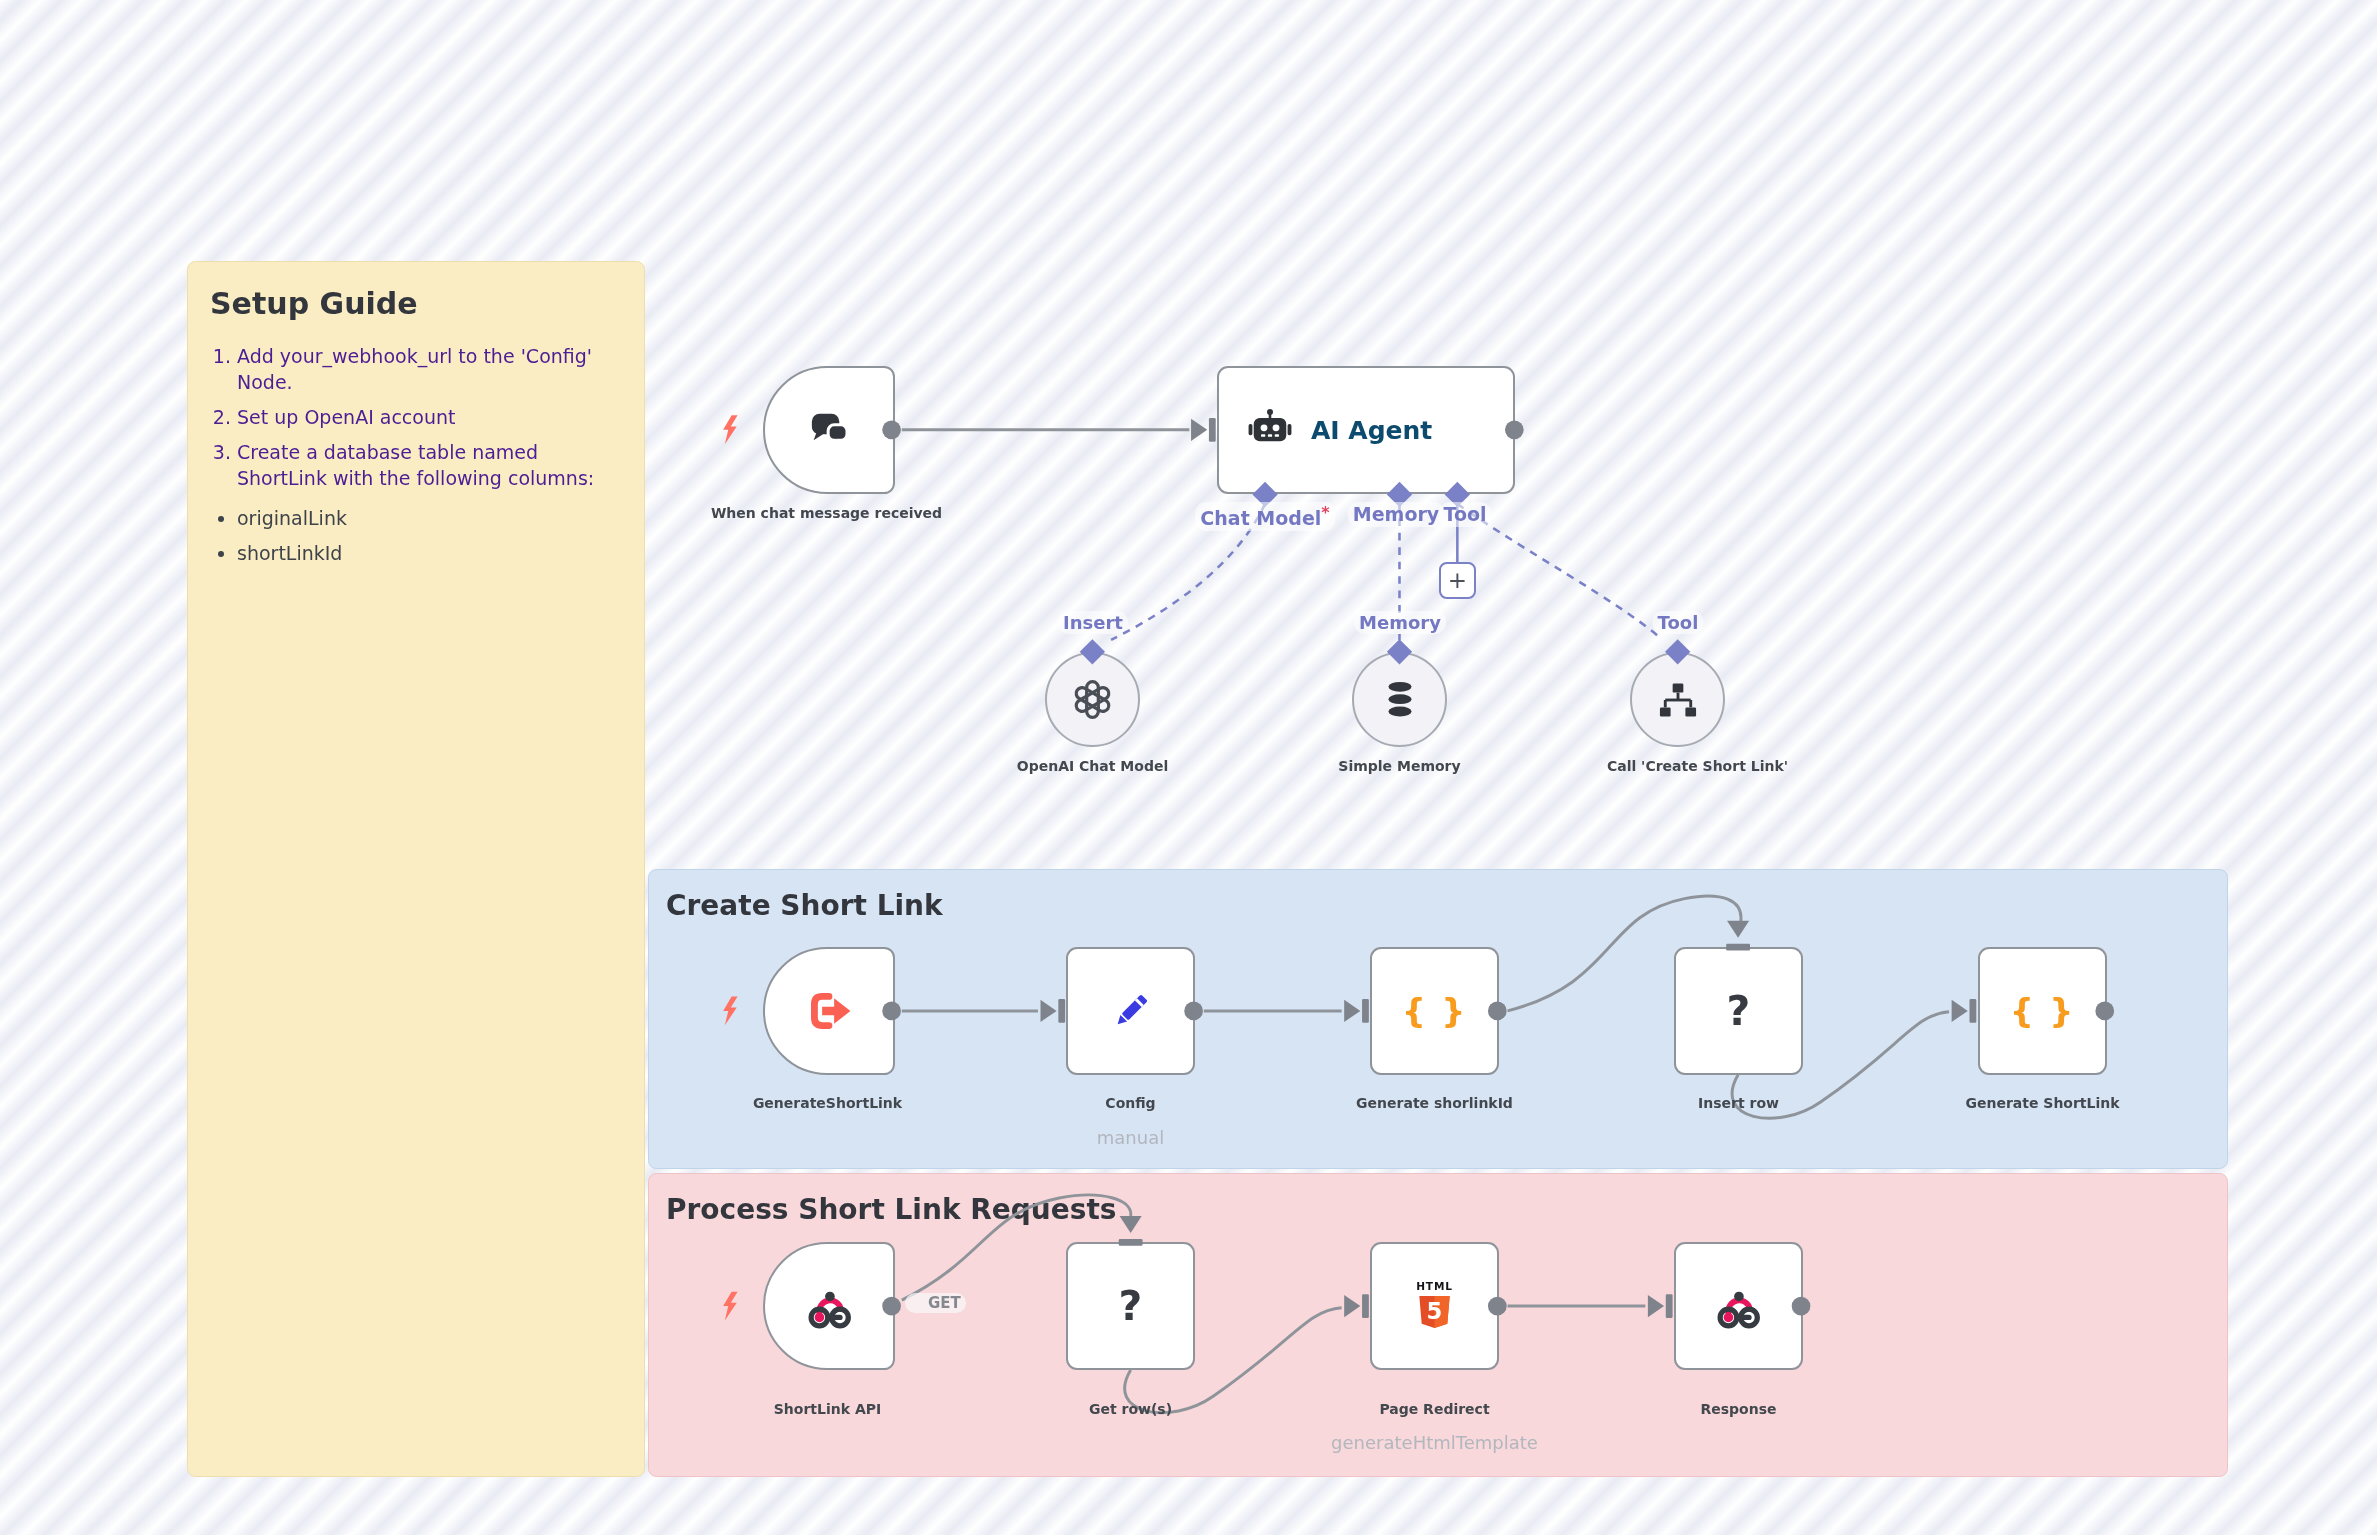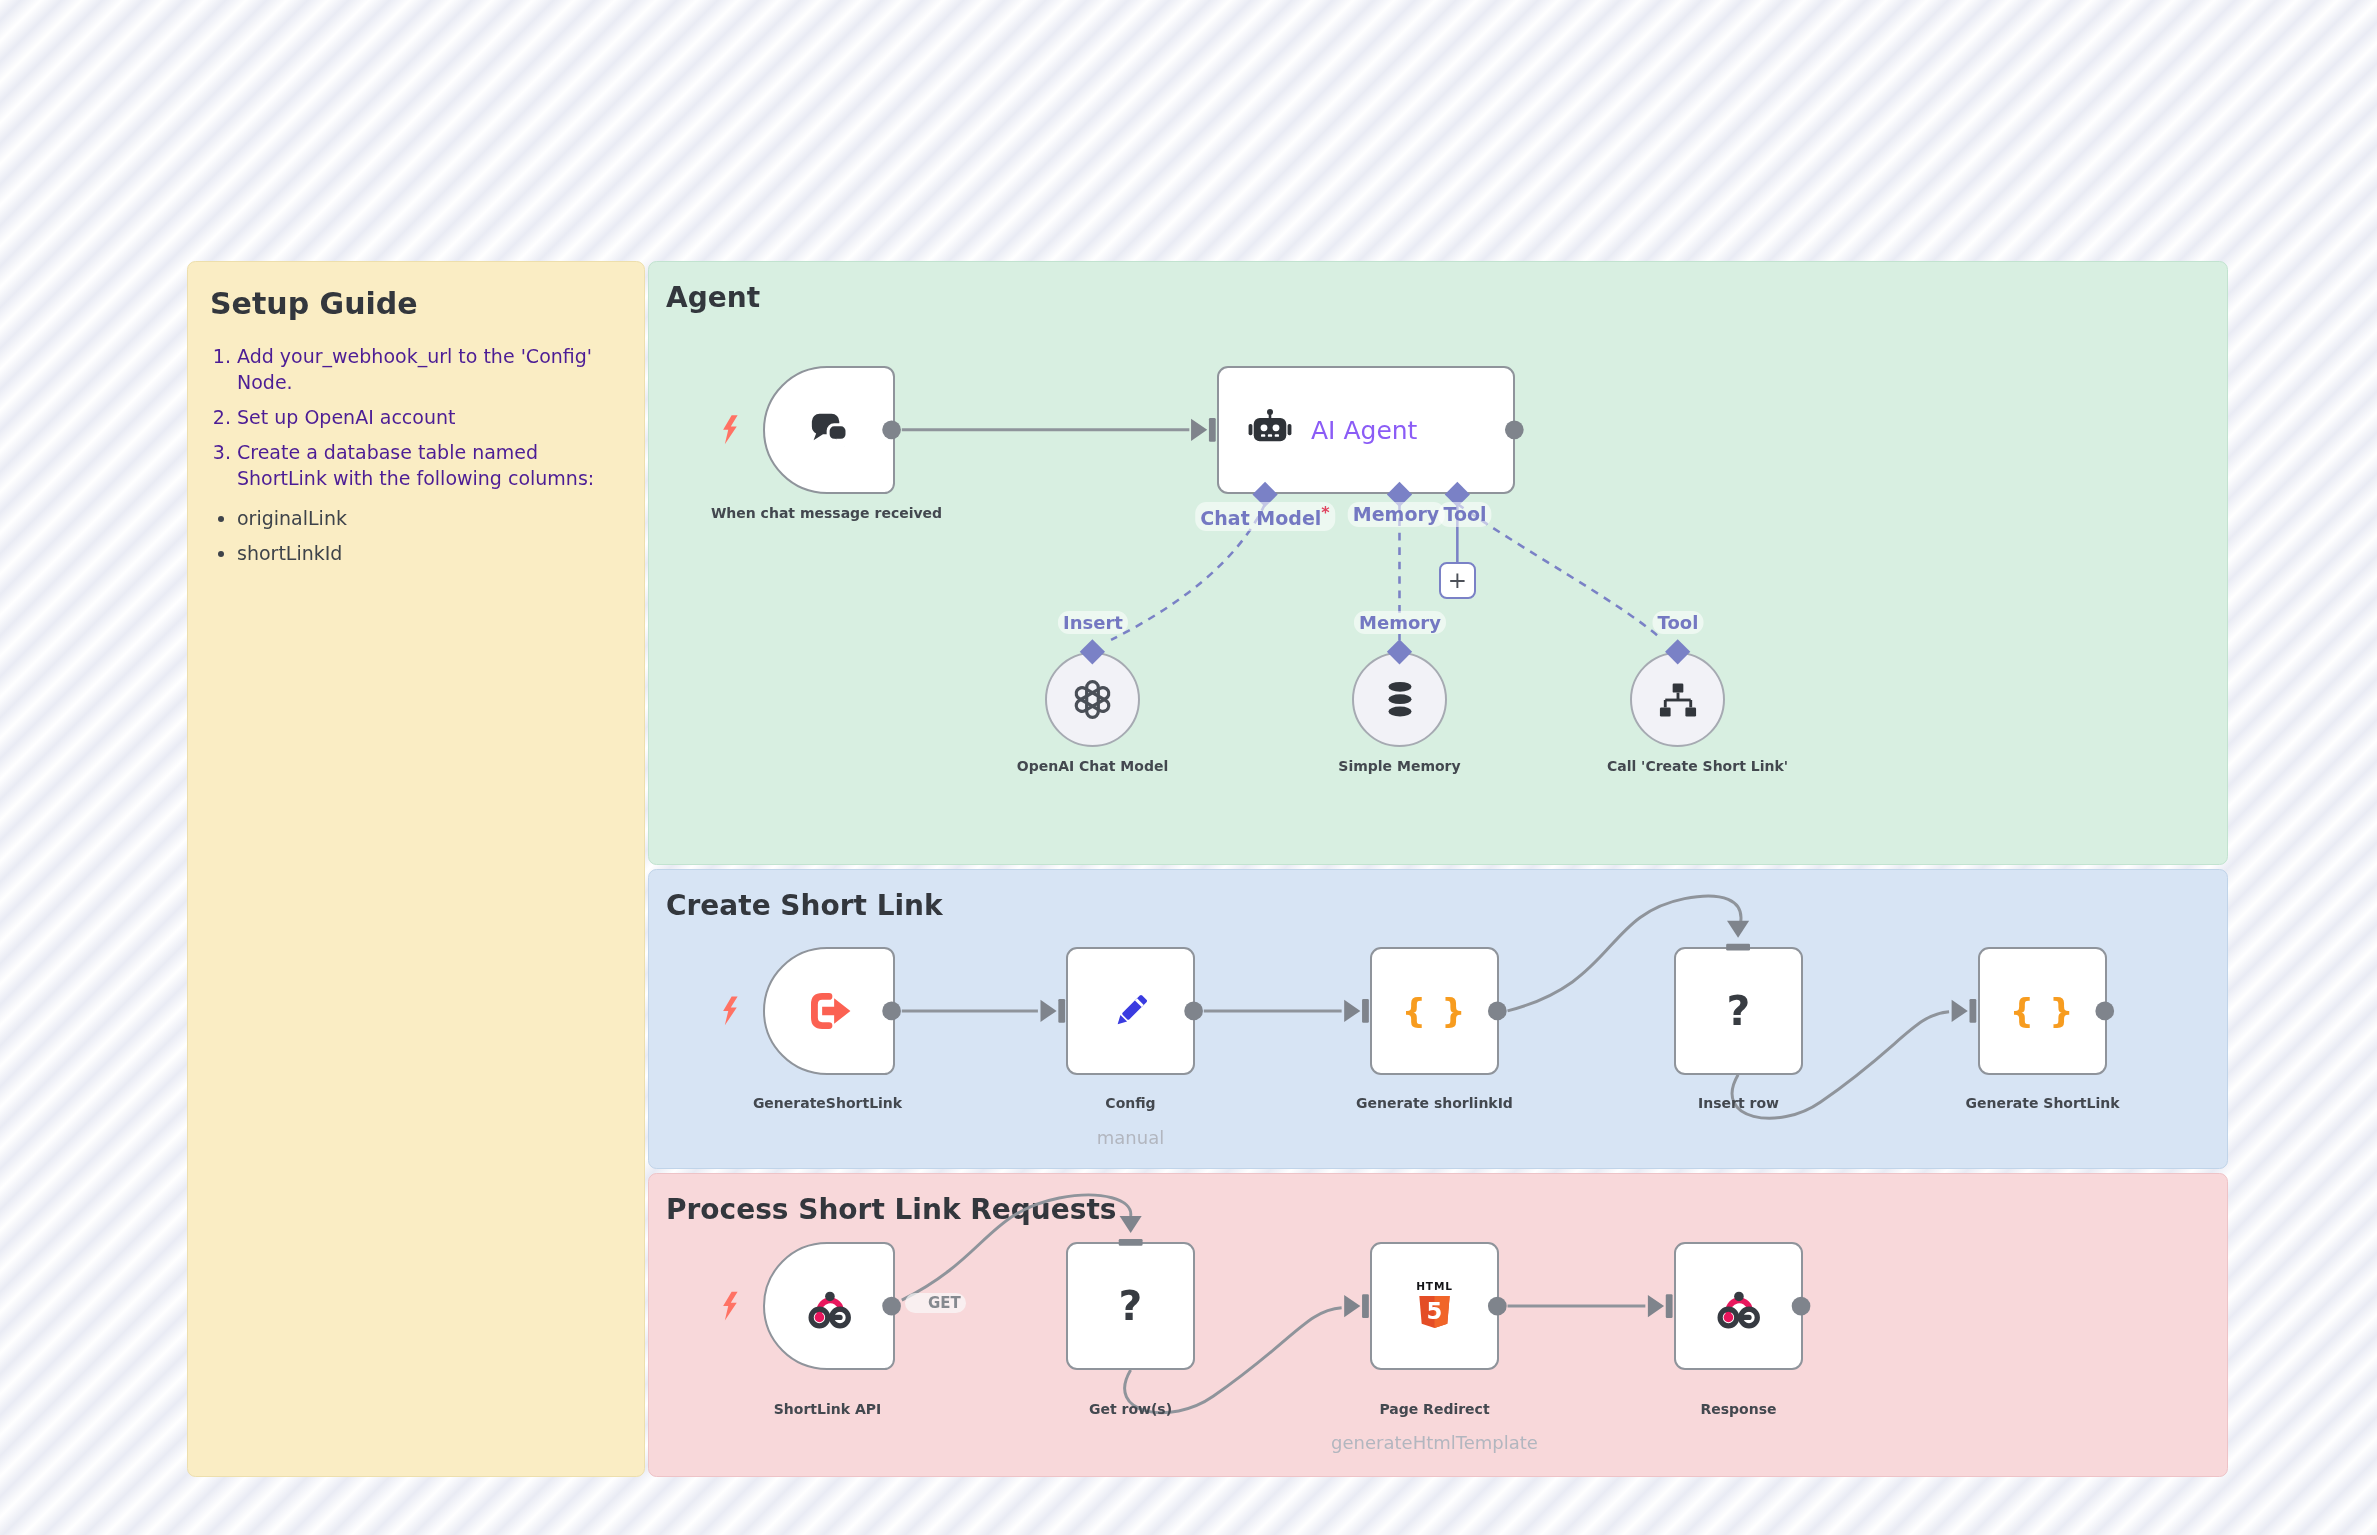--- a/index.html
+++ b/index.html
@@ -29,21 +29,21 @@
   .wires{z-index:2;}
   .portsvg{z-index:4;}
   
   .node{
     position:absolute;z-index:3;box-sizing:border-box;background:#ffffff;
     border:2.6px solid #8f949b;border-radius:11px;width:129px;height:128px;
     display:flex;align-items:center;justify-content:center;
   }
   .trigger{width:132px;border-radius:66px 11px 11px 66px;}
   .ai-agent{width:298px;justify-content:flex-start;padding-left:27px;gap:17px;}
-  .ai-agent-label{font-size:25px;font-weight:400;color:#8b5cf6;}
+  .ai-agent-label{font-size:25px;font-weight:700;color:#0c4a6e;}
   .circle{
     position:absolute;z-index:3;box-sizing:border-box;width:95px;height:95px;border-radius:50%;
     background:#f2f2f7;border:2.1px solid #a6aab2;display:flex;align-items:center;justify-content:center;
   }
   .plus-btn{
     position:absolute;z-index:3;left:1439px;top:562px;width:37px;height:37px;box-sizing:border-box;
     background:#ffffff;border:2.1px solid #7a81c6;border-radius:7.7px;
     display:flex;align-items:center;justify-content:center;
     font-size:23px;font-weight:400;color:#4c5058;line-height:1;
   }
@@ -74,23 +74,20 @@
       <li>Add your_webhook_url to the 'Config' Node.</li>
       <li>Set up OpenAI account</li>
       <li>Create a database table named ShortLink with the following columns:</li>
     </ol>
     <ul class="setup-bullets">
       <li>originalLink</li>
       <li>shortLinkId</li>
     </ul>
   </div>
 
-  <div class="note note-agent">
-    <div class="note-title">Agent</div>
-  </div>
   <div class="note note-create">
     <div class="note-title">Create Short Link</div>
   </div>
   <div class="note note-process">
     <div class="note-title">Process Short Link Requests</div>
   </div>
 
   <svg class="layer wires" width="2377" height="1536" viewBox="0 0 2794 1805">
     <g stroke="#8f949b" stroke-width="3.5" fill="none">
       <path d="M1060 505 H1398"></path>

